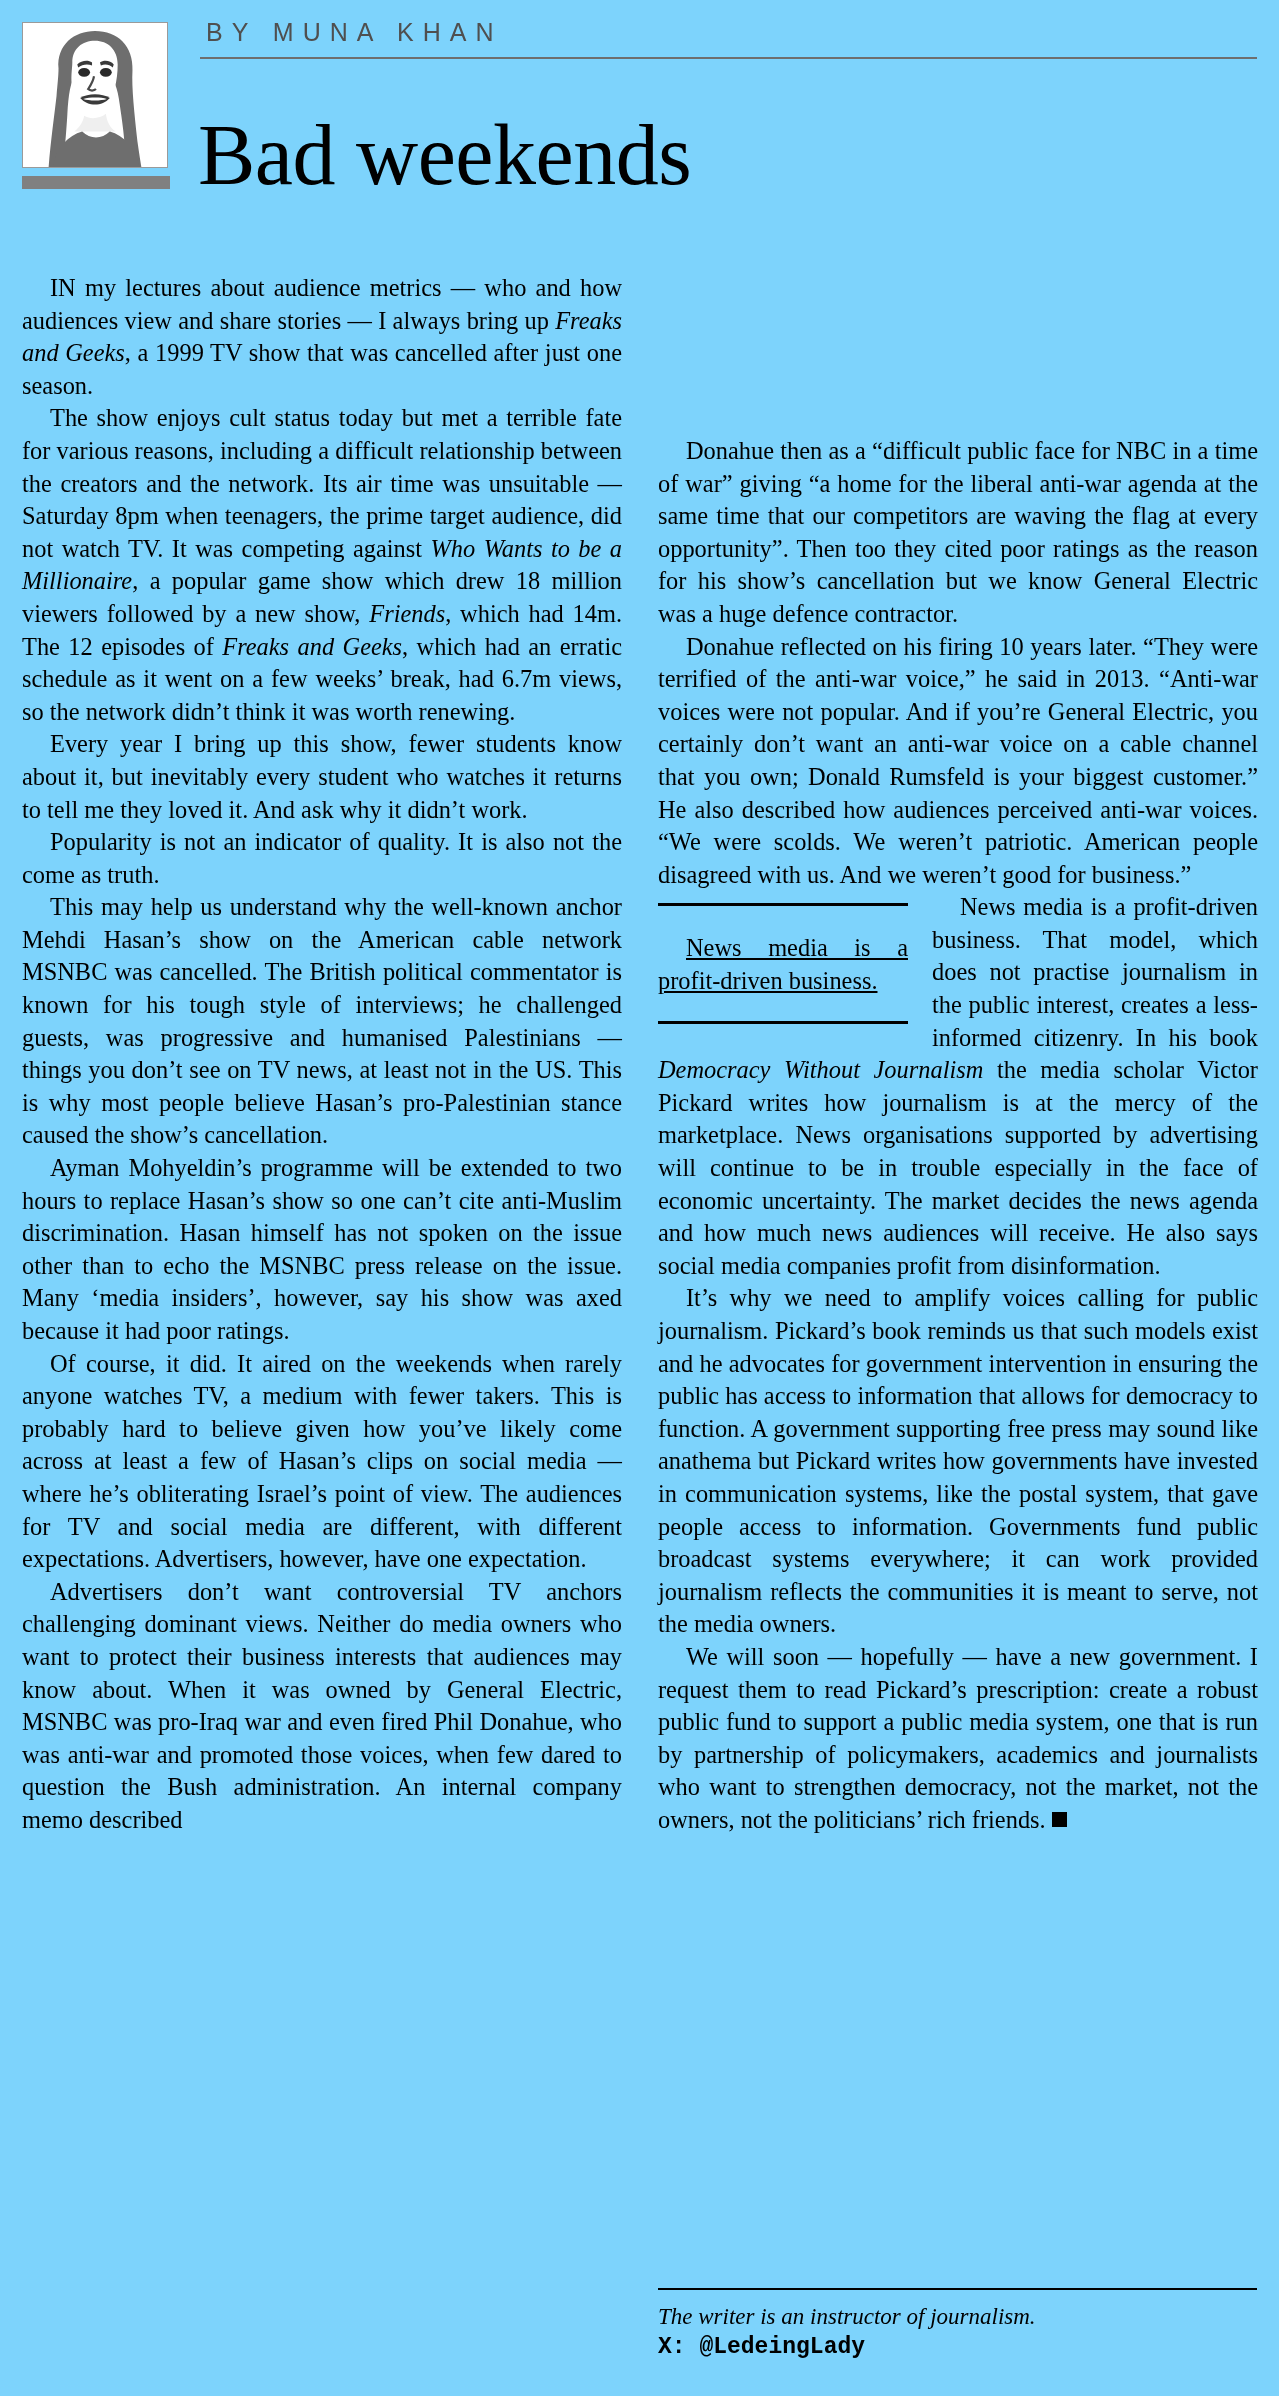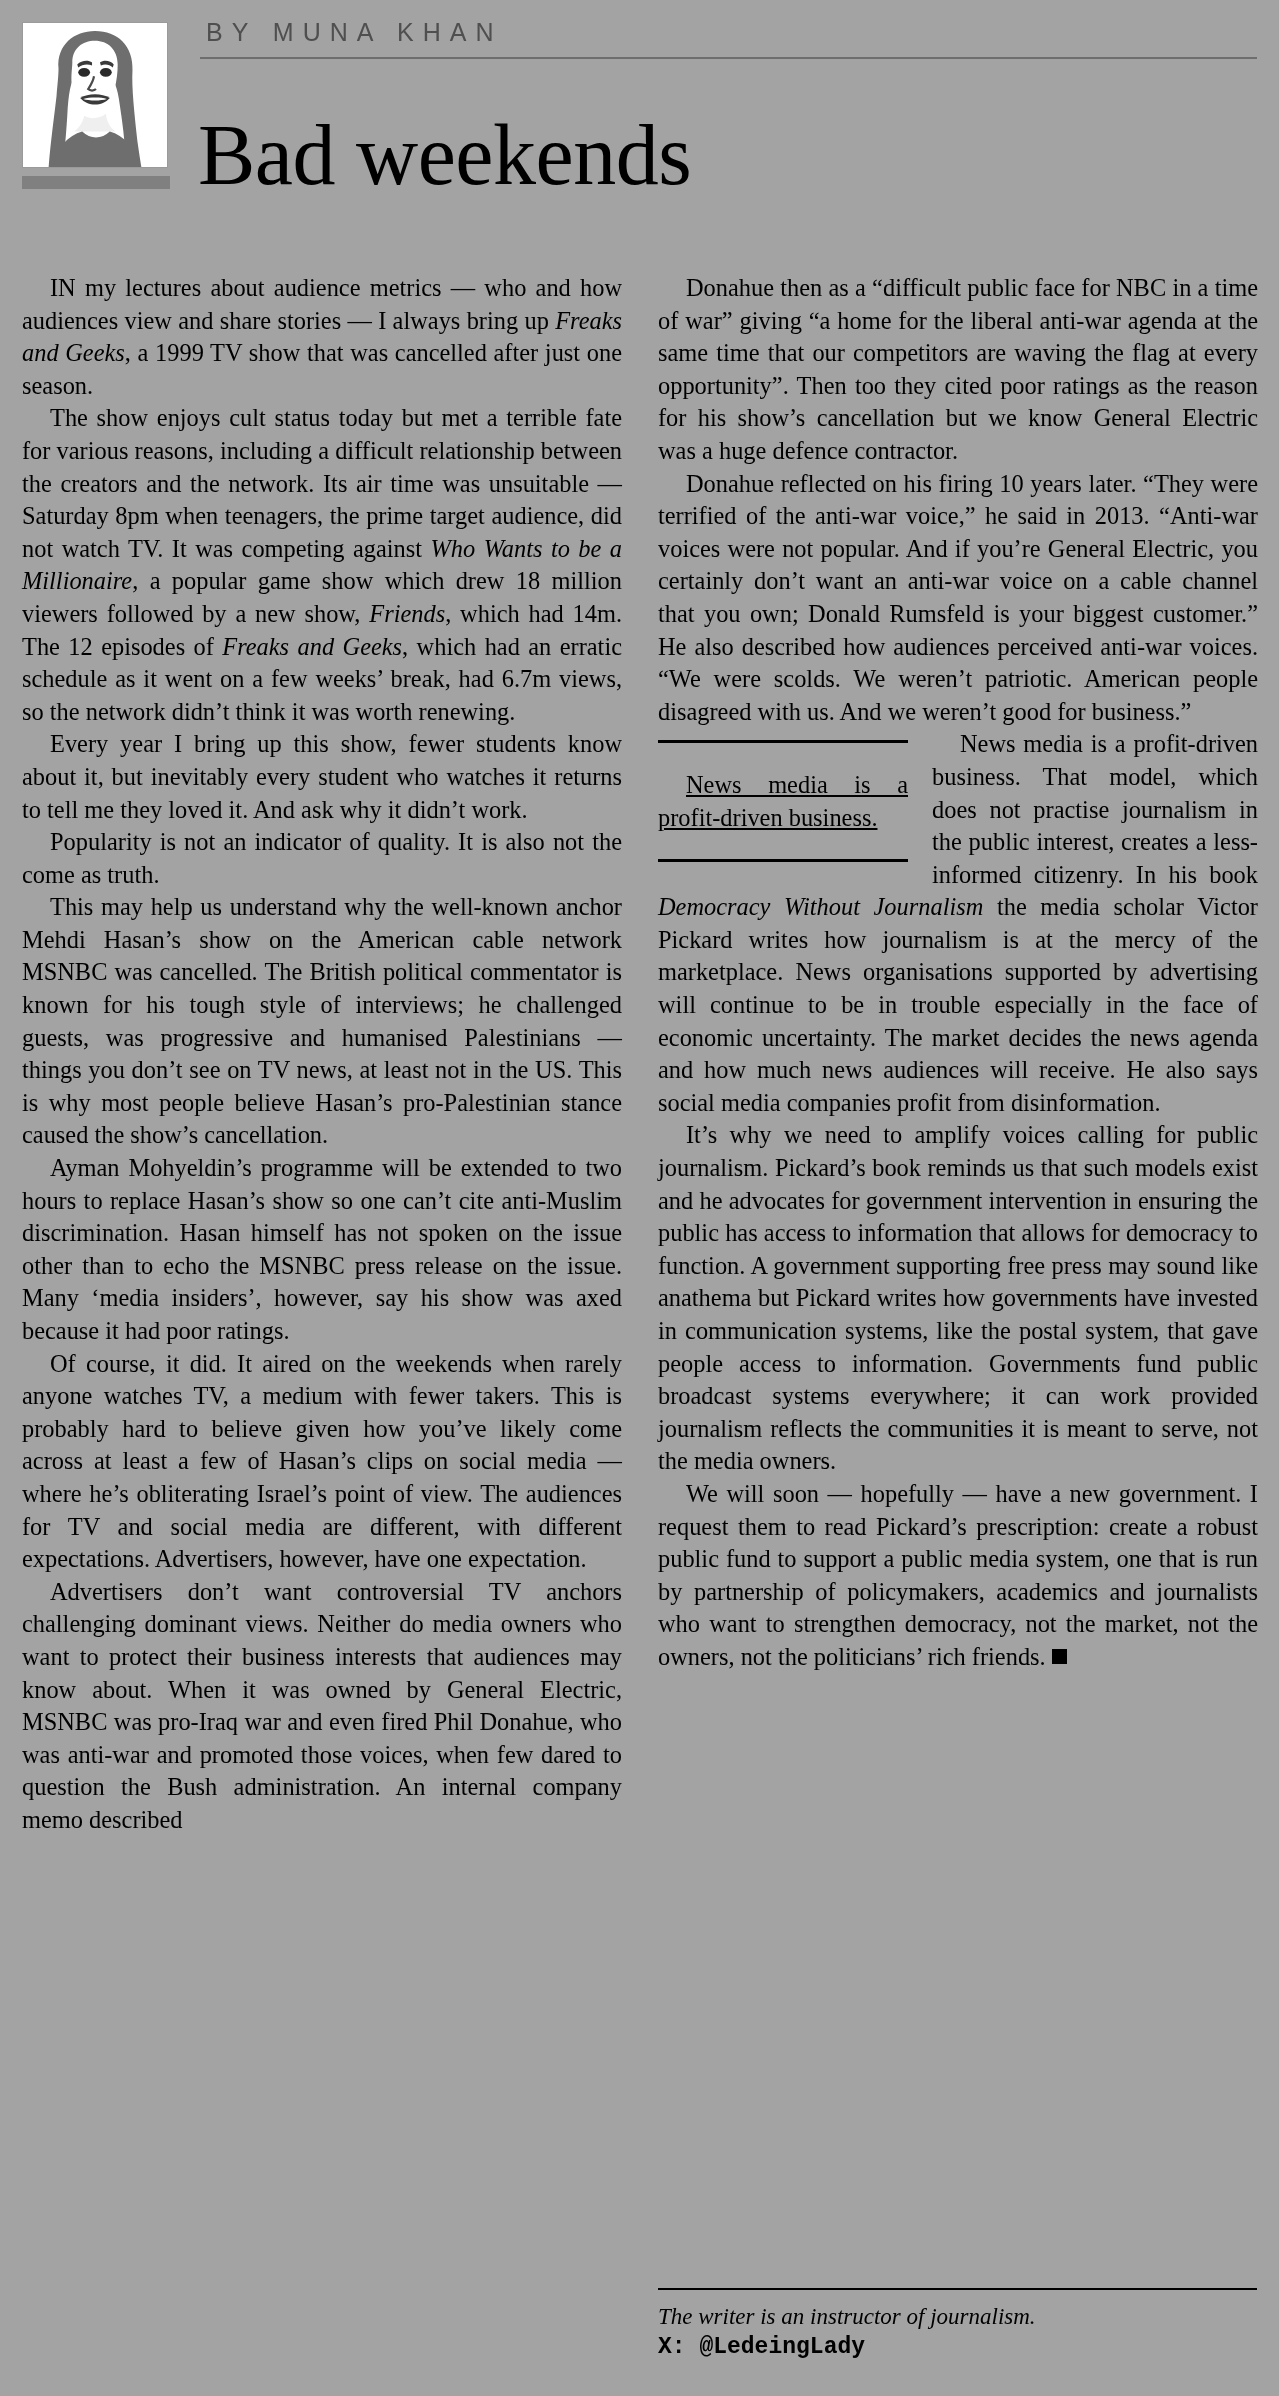--- a/index.html
+++ b/index.html
@@ -4,21 +4,21 @@
 <style>
   html, body {
     margin: 0;
     padding: 0;
     background: #ffffff;
   }
   .page {
     position: relative;
     width: 1279px;
     height: 2396px;
-    background: #a3a3a3;
+    background: #7dd3fc;
     box-sizing: border-box;
     padding: 0;
     overflow: hidden;
     font-family: "Liberation Serif", serif;
     color: #000000;
   }
 
   
   .masthead {
     position: relative;
@@ -81,20 +81,21 @@
   }
 
   
   .columns {
     position: absolute;
     left: 22px;
     top: 272px;
     width: 1235px;
     display: flex;
     gap: 36px;
+    align-items: flex-end;
   }
   .col {
     width: 600px;
     flex: 0 0 600px;
   }
   .col p {
     margin: 0;
     font-family: "Liberation Serif", serif;
     font-size: 24.4px;
     line-height: 32.6px;

